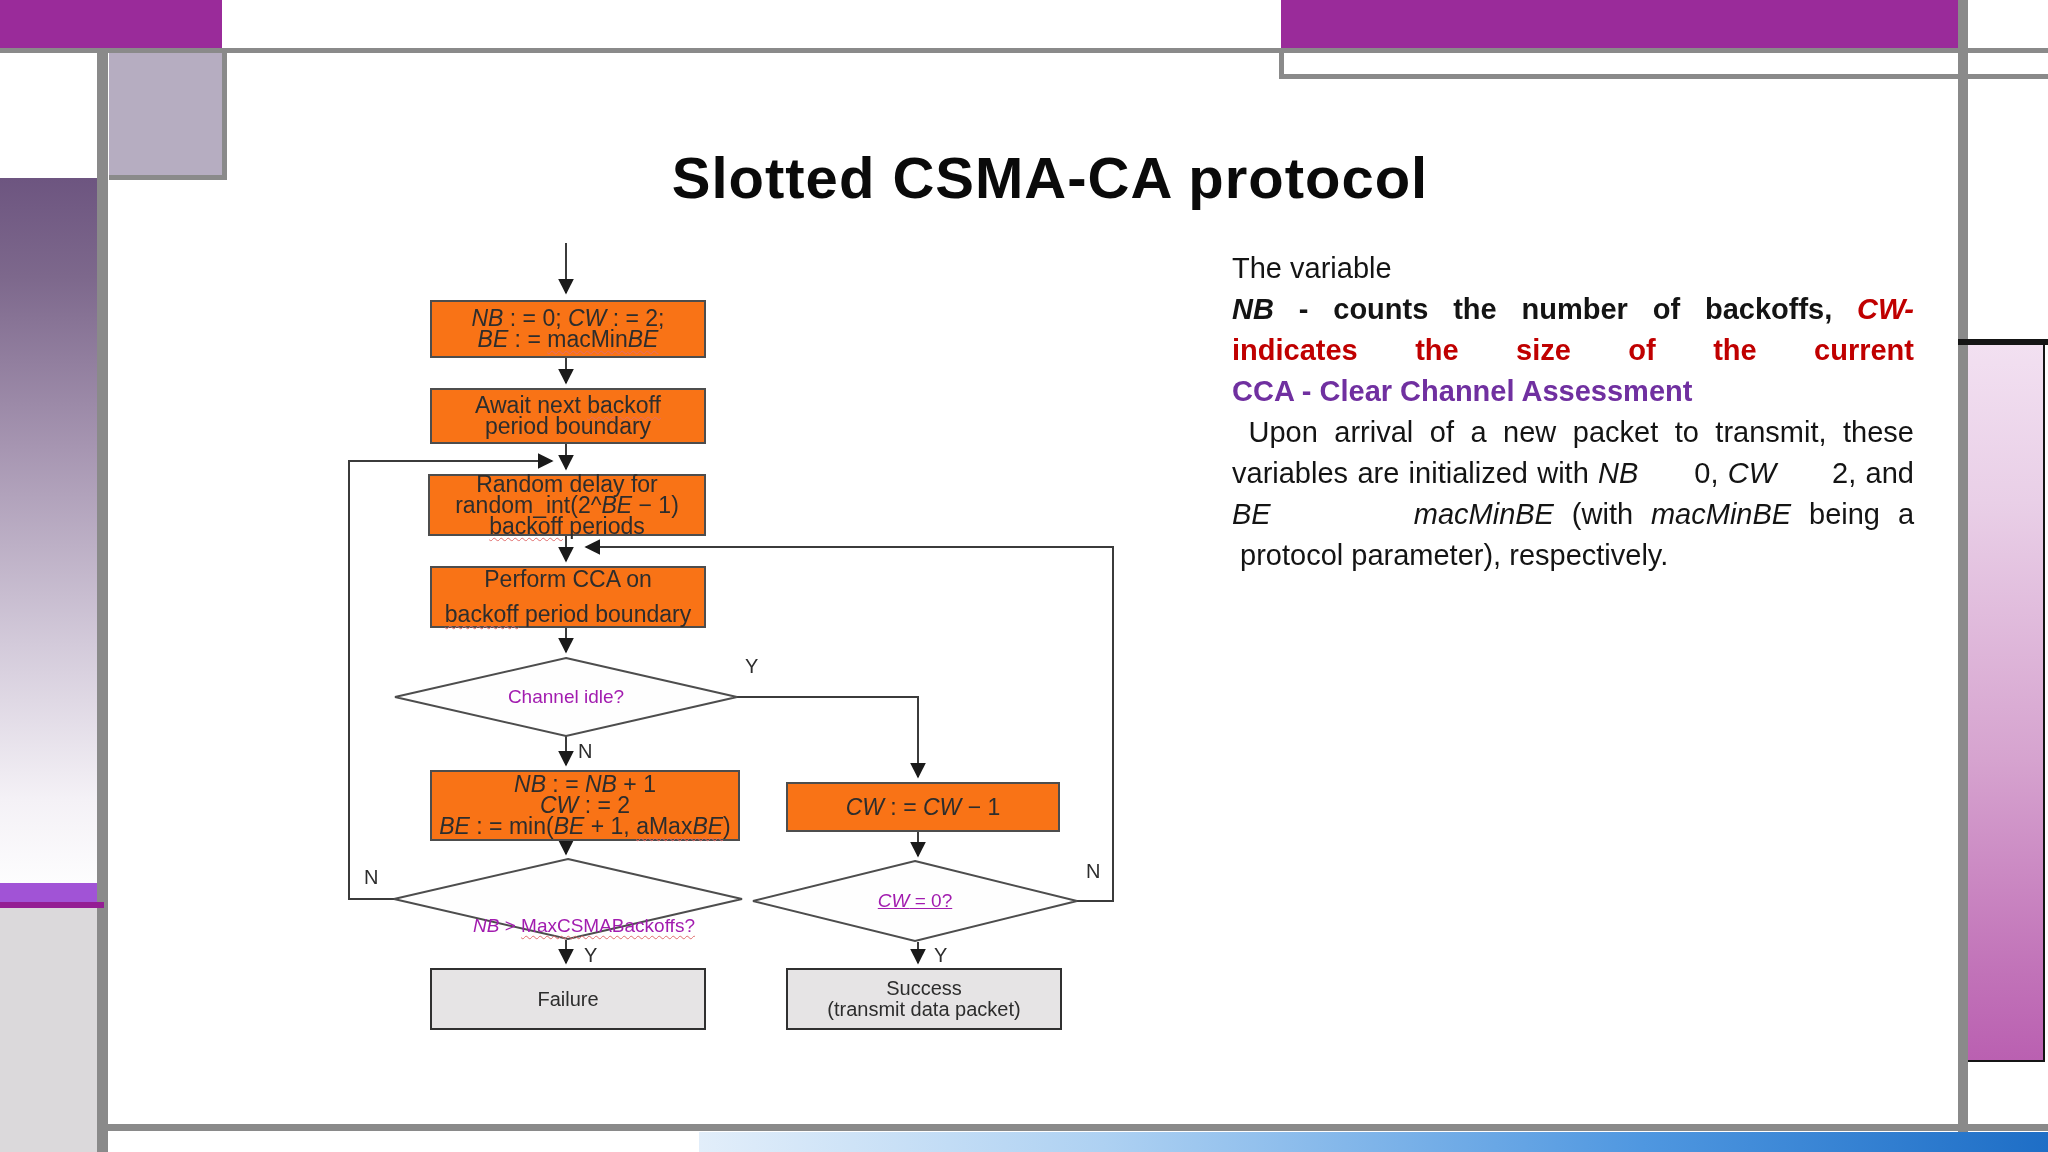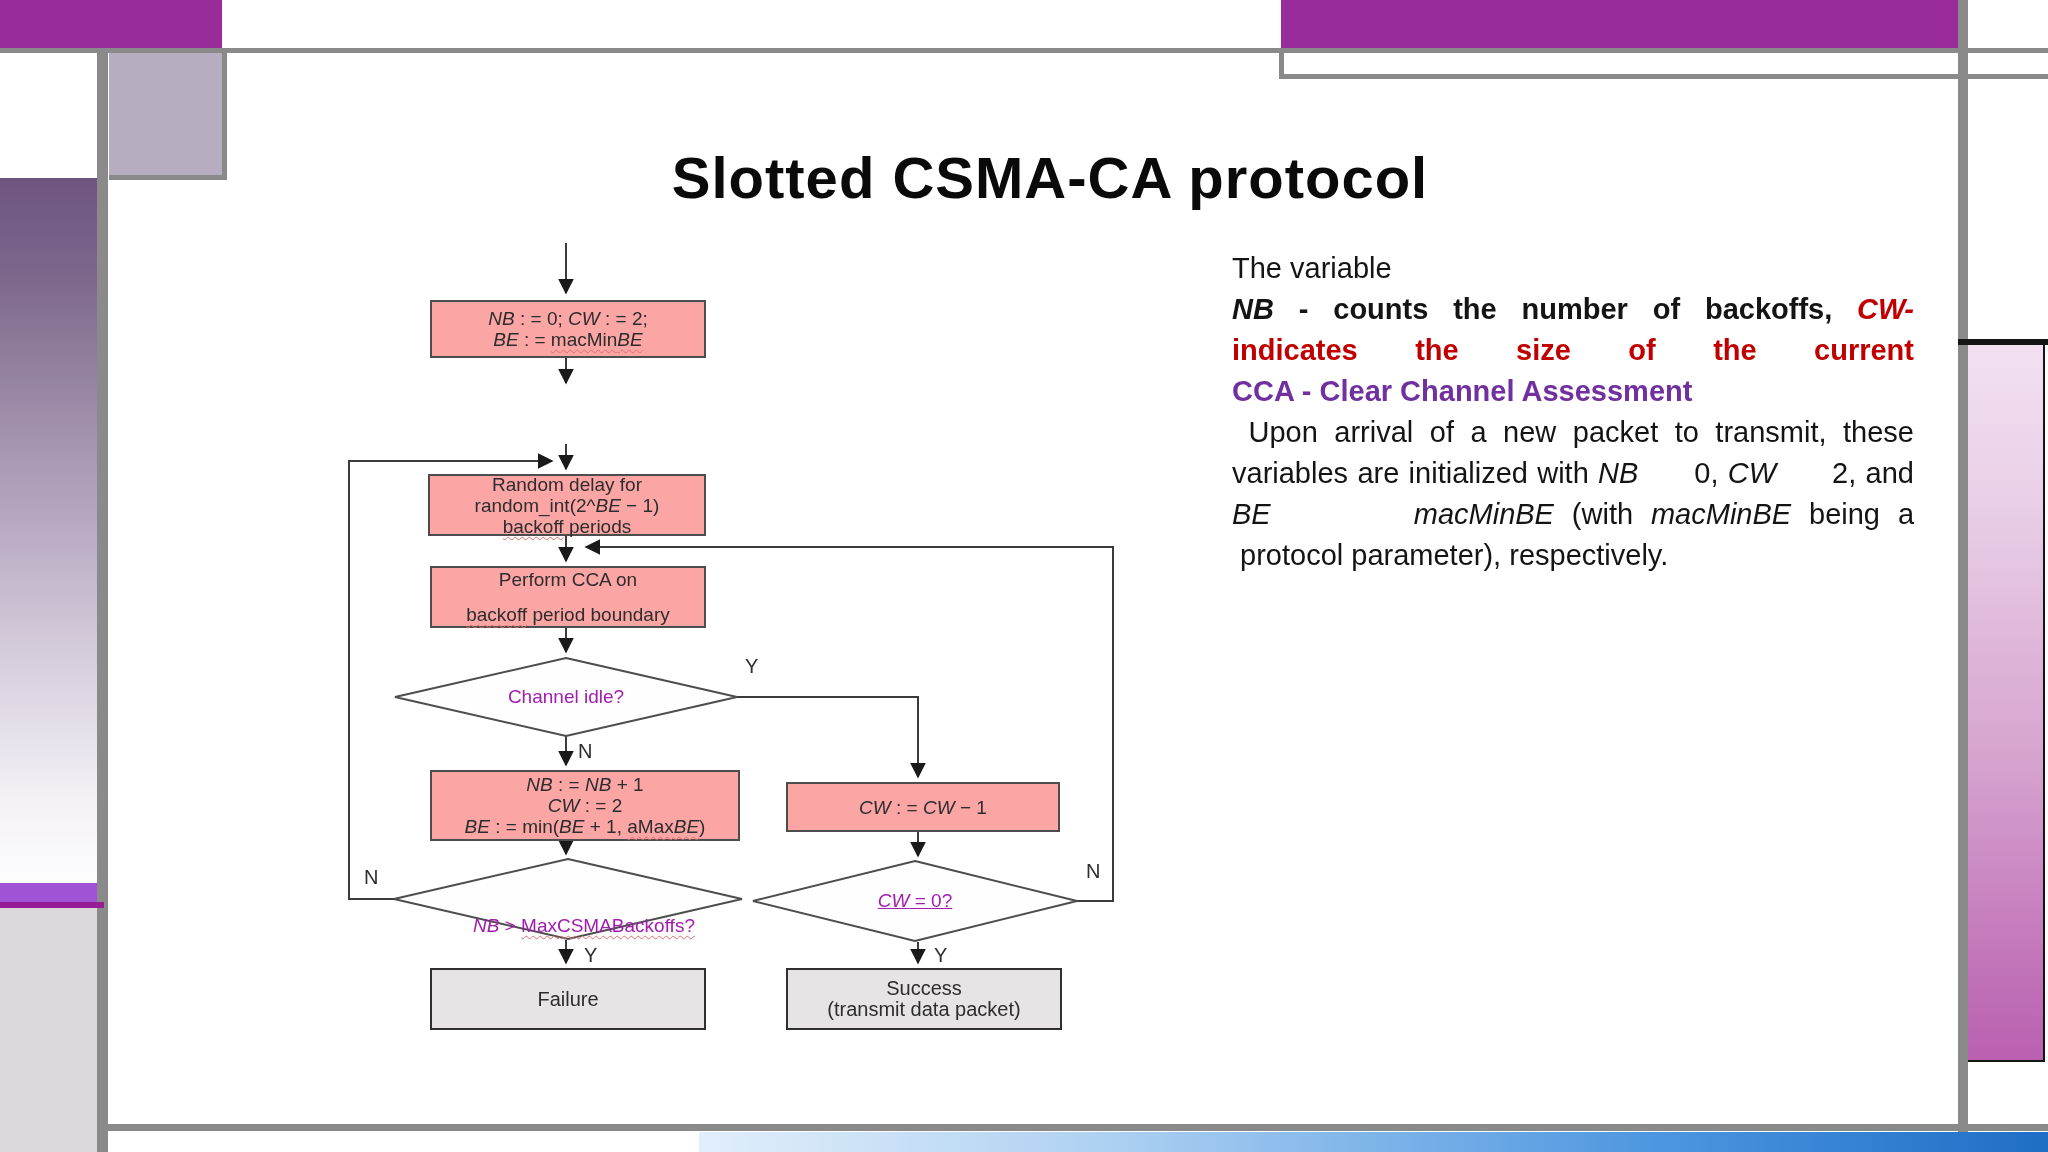--- a/index.html
+++ b/index.html
@@ -19,23 +19,23 @@
   .pink-panel{background:linear-gradient(to bottom,#f2e0f1 0%,#e9cfe7 22%,#d6a3cf 58%,#c172b8 88%,#ba60b1 100%);
               box-sizing:border-box;border-right:2px solid #151515;border-bottom:2px solid #151515;}
   .blue-bar{background:linear-gradient(to right,#e2eefa 0%,#aed1f2 30%,#4f97e0 70%,#1e6ec6 100%);}
 
   
   .title{left:300px;top:144px;width:1500px;text-align:center;font-size:58px;font-weight:700;
          color:#0a0a0a;letter-spacing:1px;}
 
   
   svg.flow{left:0;top:0;}
-  .fbox{position:absolute;background:#fca5a5;border:2px solid #4d4d4d;box-sizing:border-box;
+  .fbox{position:absolute;background:#f97316;border:2px solid #4d4d4d;box-sizing:border-box;
         display:flex;flex-direction:column;align-items:center;justify-content:center;
-        font-size:19px;line-height:21px;color:#2d2d2d;text-align:center;}
+        font-size:23px;line-height:21px;color:#2d2d2d;text-align:center;}
   .terminal{background:#e6e4e5;border-color:#303030;font-size:20px;}
   .dlabel{position:absolute;transform:translate(-50%,-50%);font-size:19px;color:#a21caf;white-space:nowrap;}
   .yn{position:absolute;font-size:20px;color:#2d2d2d;}
 
   .i{font-style:italic;}
   .sq{-webkit-text-decoration:underline wavy #e06d6d;text-decoration:underline wavy #e06d6d;
       text-decoration-thickness:1px;text-underline-offset:3px;}
 
   
   .notes{left:1232px;top:248px;width:682px;font-size:29px;line-height:41px;color:#141414;}
@@ -95,20 +95,24 @@
       <polygon points="568,859 742,899 568,939 394,899" fill="#fefefe" stroke="#4d4d4d"></polygon>
       <polygon points="915,861 1077,901 915,941 753,901" fill="#fefefe" stroke="#4d4d4d"></polygon>
     </g>
   </svg>
 
   <div class="fbox" style="left:430px;top:300px;width:276px;height:58px;">
     <div><span class="i">NB</span><span> : = 0; </span><span class="i">CW</span><span> : = 2;</span></div>
     <div><span class="i">BE</span><span> : = </span><span class="sq">macMin</span><span class="i sq">BE</span></div>
   </div>
 
+  <div class="fbox" style="left:430px;top:388px;width:276px;height:56px;">
+    <div><span>Await next </span><span class="sq">backoff</span></div>
+    <div><span>period boundary</span></div>
+  </div>
 
   <div class="fbox" style="left:428px;top:474px;width:278px;height:62px;">
     <div><span>Random delay for</span></div>
     <div><span>random_int(2^</span><span class="i">BE</span><span> − 1)</span></div>
     <div><span class="sq">backoff</span><span> periods</span></div>
   </div>
 
   <div class="fbox" style="left:430px;top:566px;width:276px;height:62px;gap:14px;">
     <div><span>Perform CCA on</span></div>
     <div><span class="sq">backoff</span><span> period boundary</span></div>

